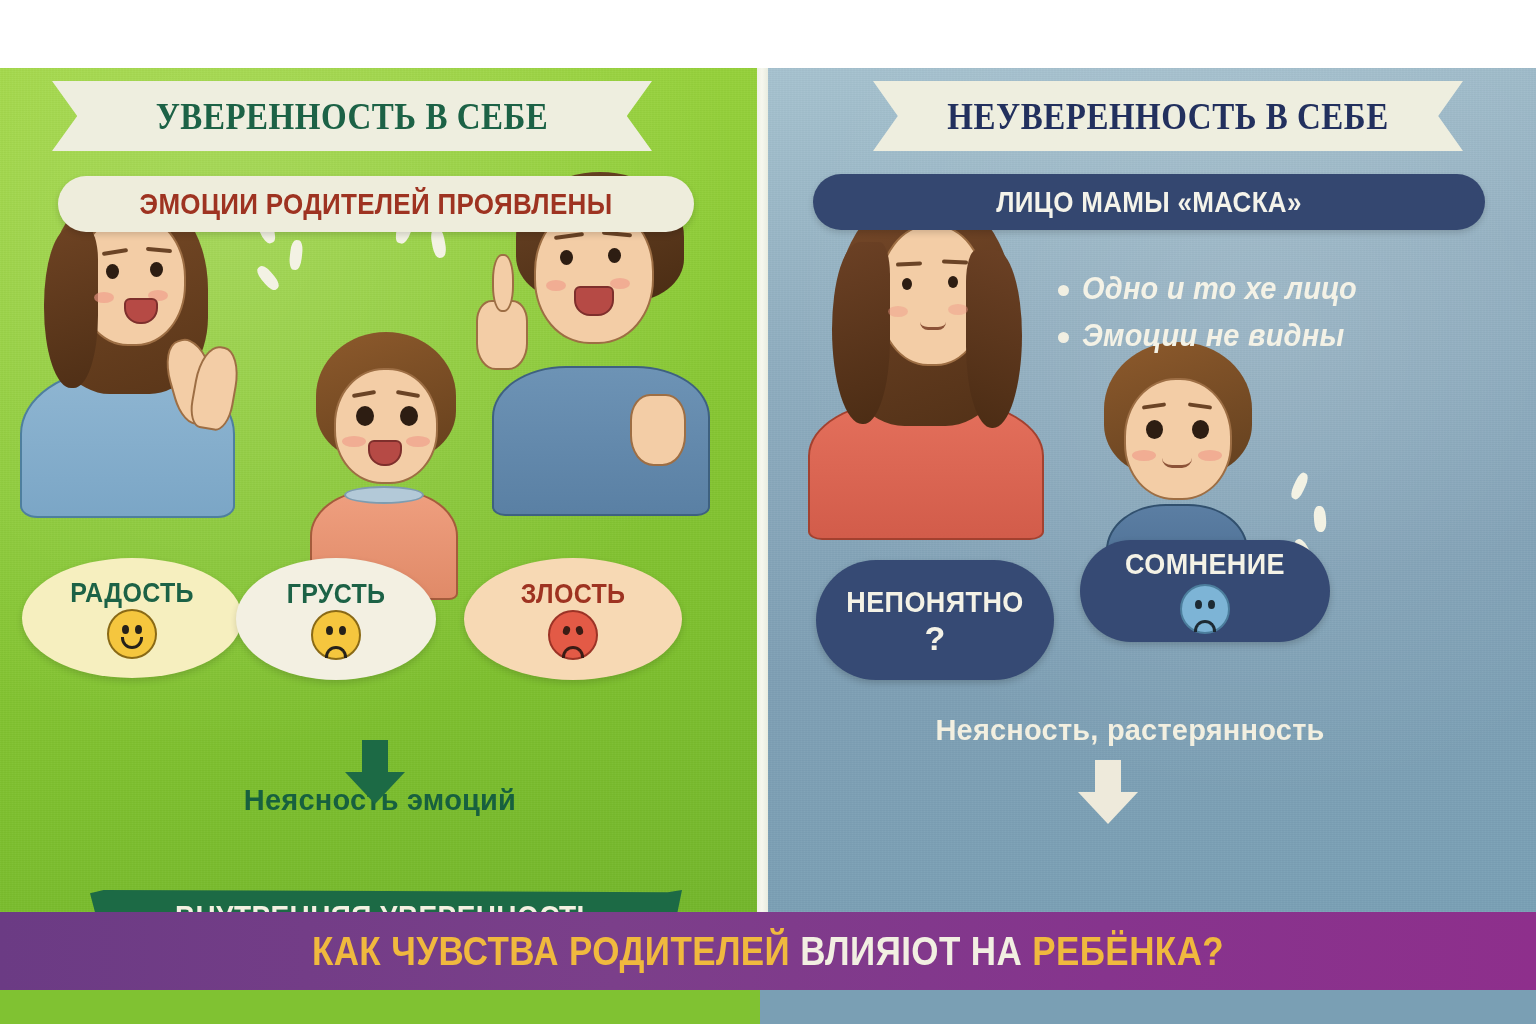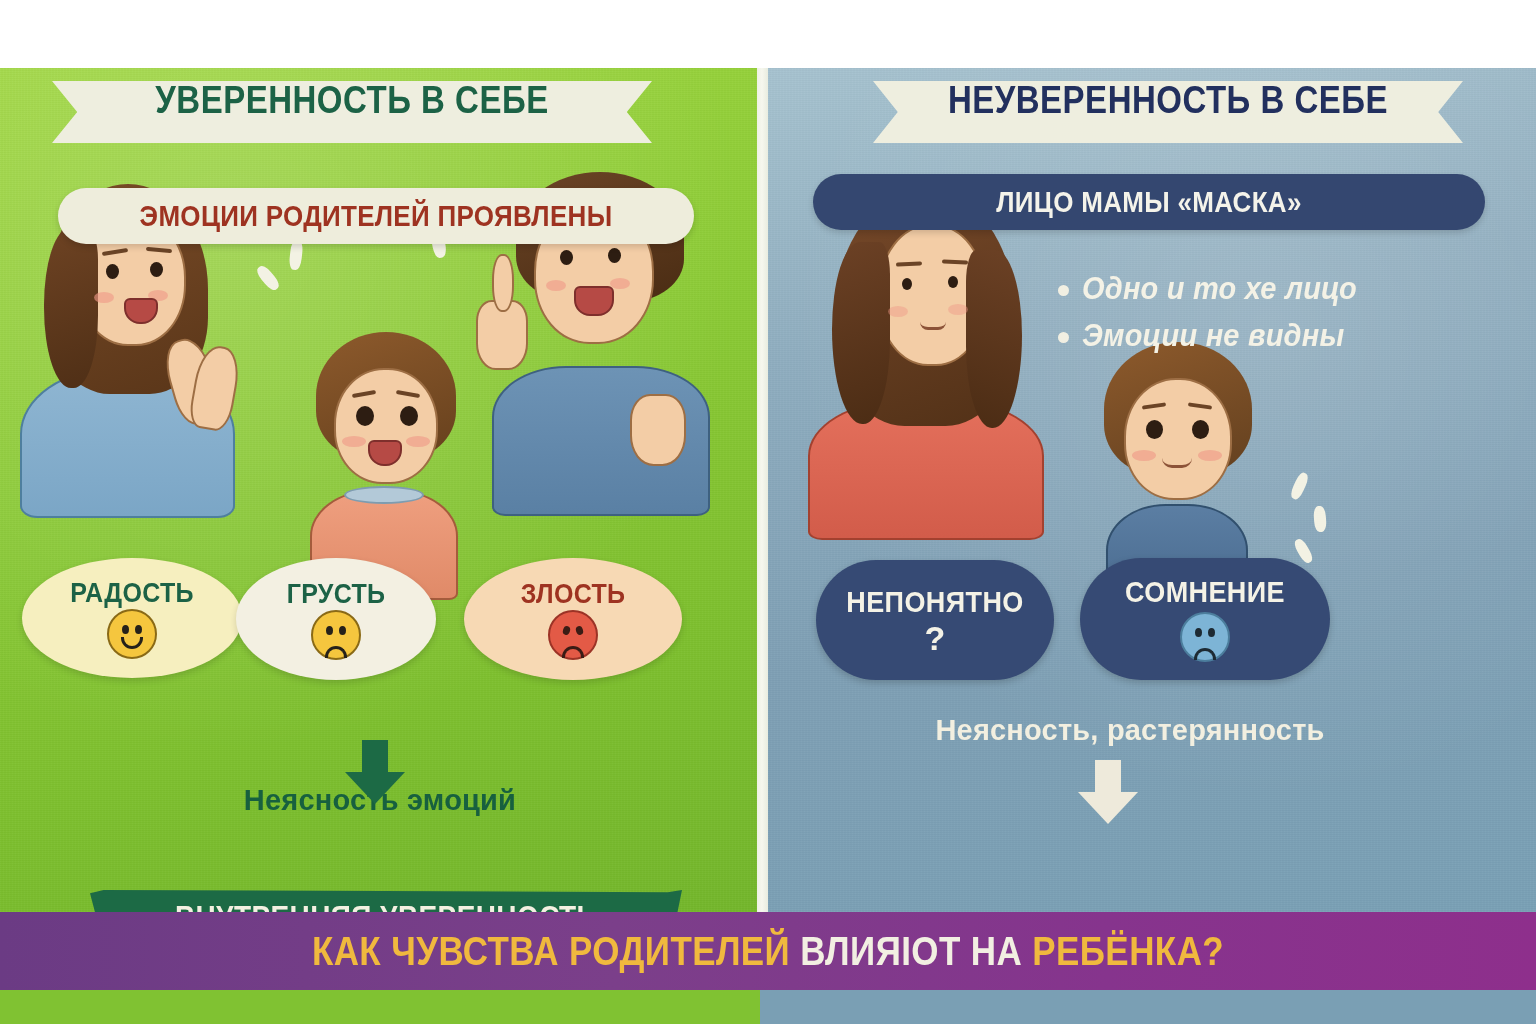--- a/index.html
+++ b/index.html
@@ -39,43 +39,44 @@
   }
   
   .grain{
     position:absolute;inset:0;pointer-events:none;opacity:.22;
     background-image:
       repeating-linear-gradient(0deg, rgba(255,255,255,.10) 0 1px, rgba(0,0,0,.05) 1px 2px),
       repeating-linear-gradient(90deg, rgba(255,255,255,.08) 0 1px, rgba(0,0,0,.04) 1px 3px);
   }
   
   .ribbon{
-    position:absolute;height:62px;background:#eeeedf;
+    position:absolute;height:70px;background:#eeeedf;
     clip-path:polygon(0 0,100% 0,100% 100%,0 100%,4.2% 50%);
-    display:flex;align-items:flex-start;justify-content:center;
+    display:flex;align-items:center;justify-content:center;
     box-shadow:0 3px 5px rgba(0,0,0,.12);
+    font-family:Liberation Serif, serif;
   }
   .ribbon.notch-both{
     clip-path:polygon(0 0, 100% 0, 95.8% 50%, 100% 100%, 0 100%, 4.2% 50%);
   }
   .ribbon span{
     font-size:33px;font-weight:bold;letter-spacing:.5px;
     white-space:nowrap;transform:scaleY(1.18);
   }
   #ribbon-left{left:52px;top:13px;width:600px;}
   #ribbon-left span{color:#1c6246;}
   #ribbon-right{left:105px;top:13px;width:590px;}
   #ribbon-right span{color:#22305e;}
   
   .subpill{
     position:absolute;height:56px;border-radius:28px;
     display:flex;align-items:center;justify-content:center;
     box-shadow:0 3px 6px rgba(0,0,0,.15);
   }
-  #subpill-left{left:58px;top:120px;width:636px;background:#eeeddc;}
+  #subpill-left{left:58px;top:108px;width:636px;background:#eeeddc;}
   #subpill-left span{color:#9e3321;font-size:26px;font-weight:bold;letter-spacing:.3px;transform:scaleY(1.15);white-space:nowrap;}
   #subpill-right{left:45px;top:106px;width:672px;background:#344770;}
   #subpill-right span{color:#f4f3ea;font-size:26px;font-weight:bold;letter-spacing:.3px;transform:scaleY(1.15);white-space:nowrap;}
   
   .illus{position:absolute;}
   .hair{position:absolute;background:#6b4426;border-radius:50% 50% 42% 42%;}
   .face{position:absolute;background:#f3cda6;border-radius:48% 48% 46% 46%;border:2px solid #9d6e44;}
   .torso{position:absolute;border-radius:44% 44% 8% 8%;}
   .eye{position:absolute;width:13px;height:15px;background:#2d1d12;border-radius:50%;}
   .eye.small{width:10px;height:12px;}
@@ -298,21 +299,21 @@
       <div class="bullet">
         <div class="dot"></div>
         <div class="txt">Эмоции не видны</div>
       </div>
     </div>
 
     <div class="npill" style="left:48px;top:492px;width:238px;height:120px;">
       <div class="lab">НЕПОНЯТНО</div>
       <div class="q">?</div>
     </div>
-    <div class="npill" style="left:312px;top:490px;width:250px;height:122px;text-align:right;">
+    <div class="npill" style="left:312px;top:472px;width:250px;height:102px;text-align:right;">
       <div class="lab">СОМНЕНИЕ</div>
       <div class="smiley" style="background:#7db4d6;border-color:#4c7e9d;margin-top:4px;">
         <div class="se l" style="background:#1d2a33;"></div>
         <div class="se r" style="background:#1d2a33;"></div>
         <div class="sf" style="border-color:#1d2a33;"></div>
       </div>
     </div>
 
     <div class="caption" id="caption-right" style="left:52px;top:646px;width:620px;">Неясность, растерянность</div>
     <div class="arrow" style="left:310px;top:692px;">

